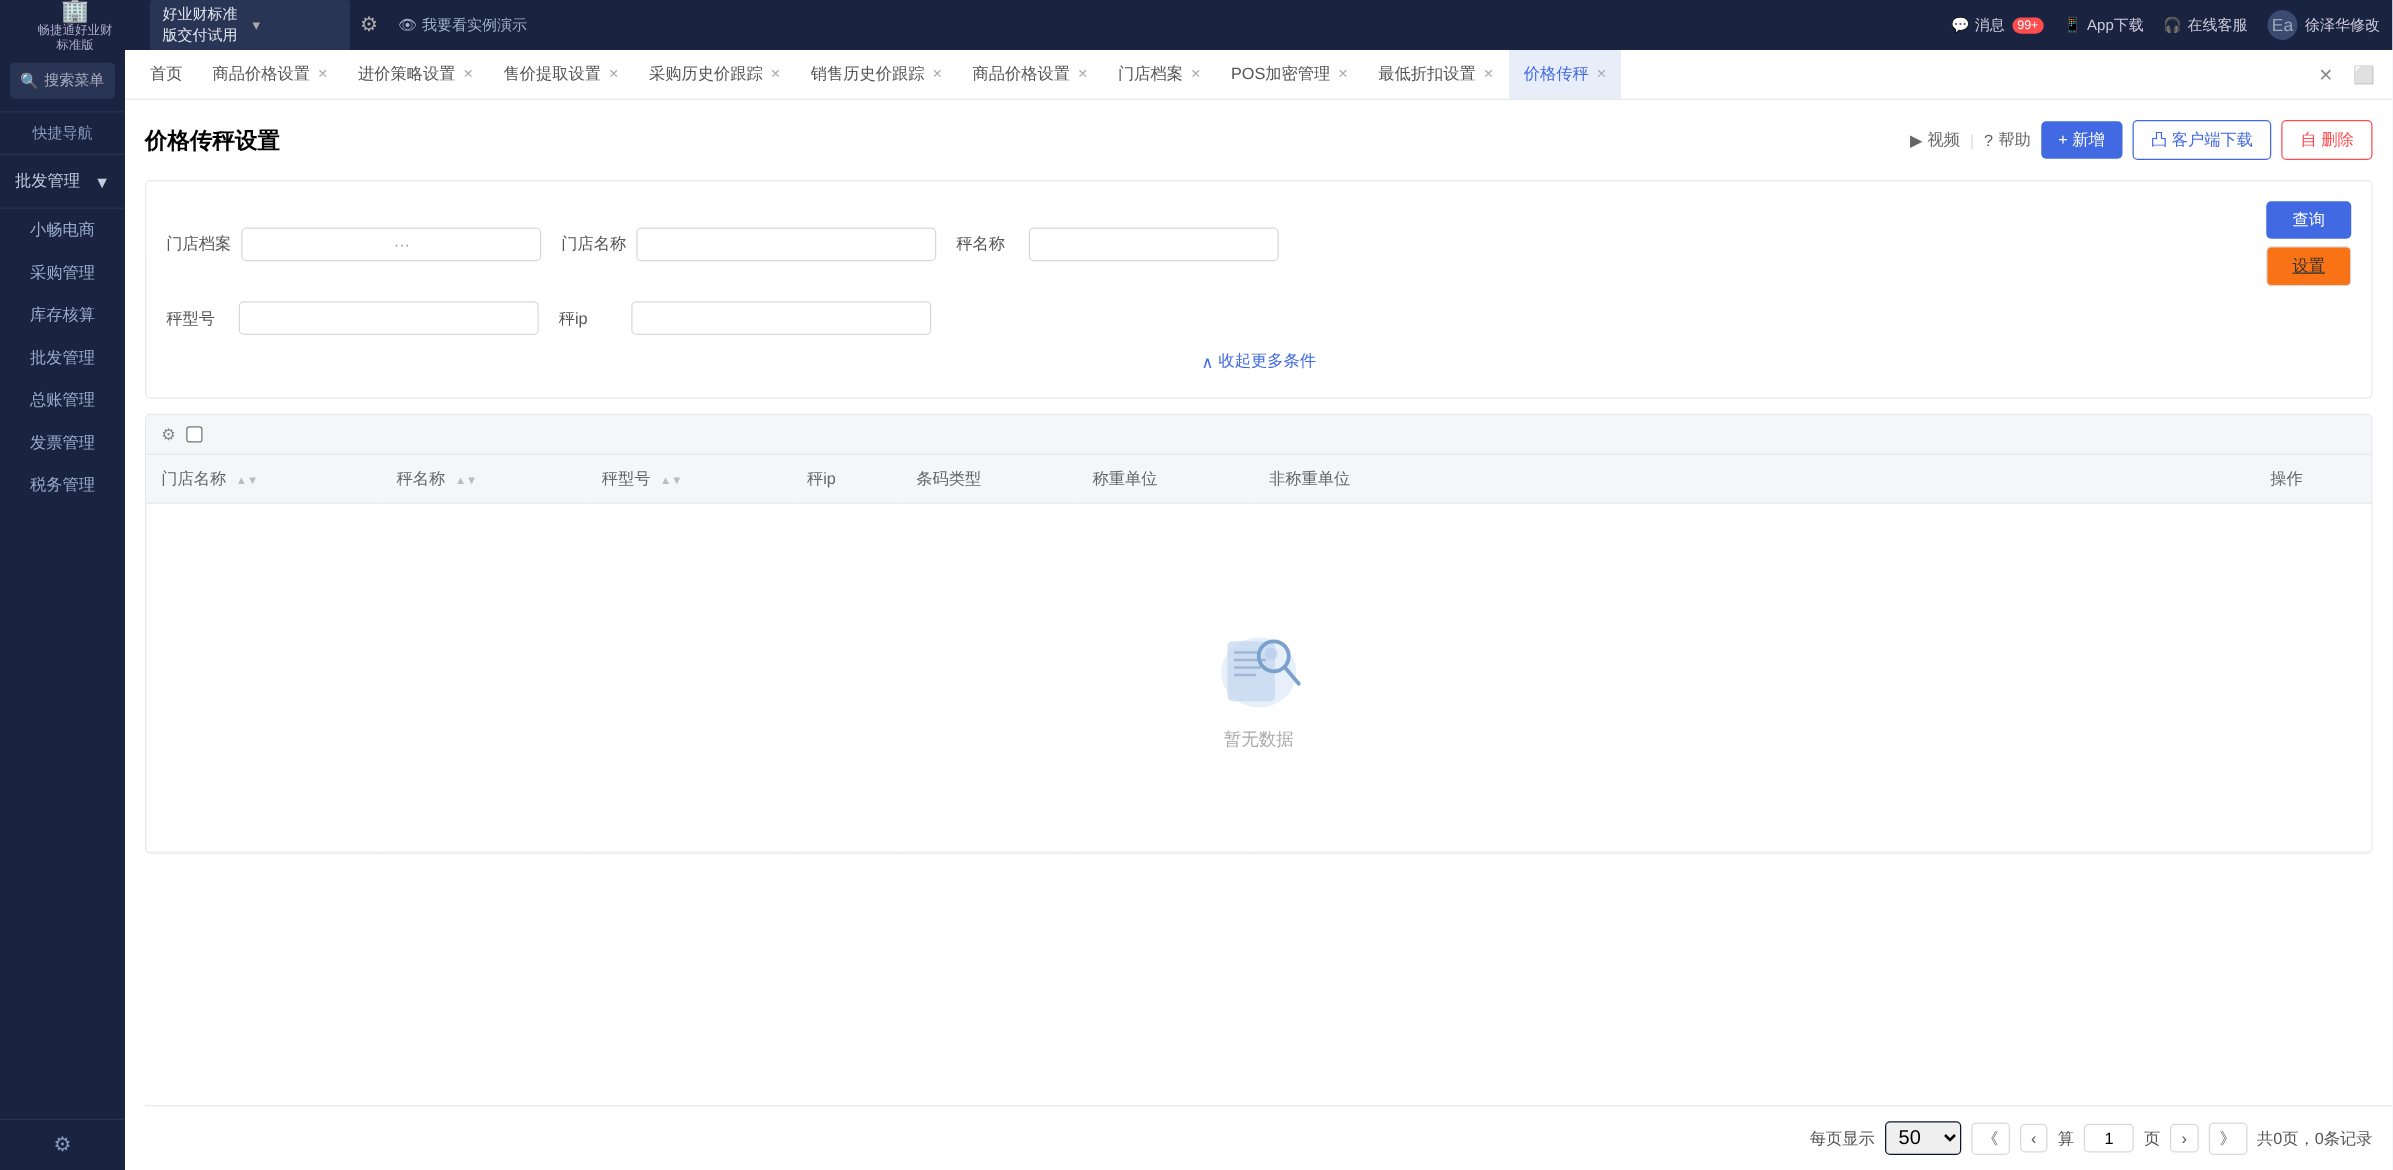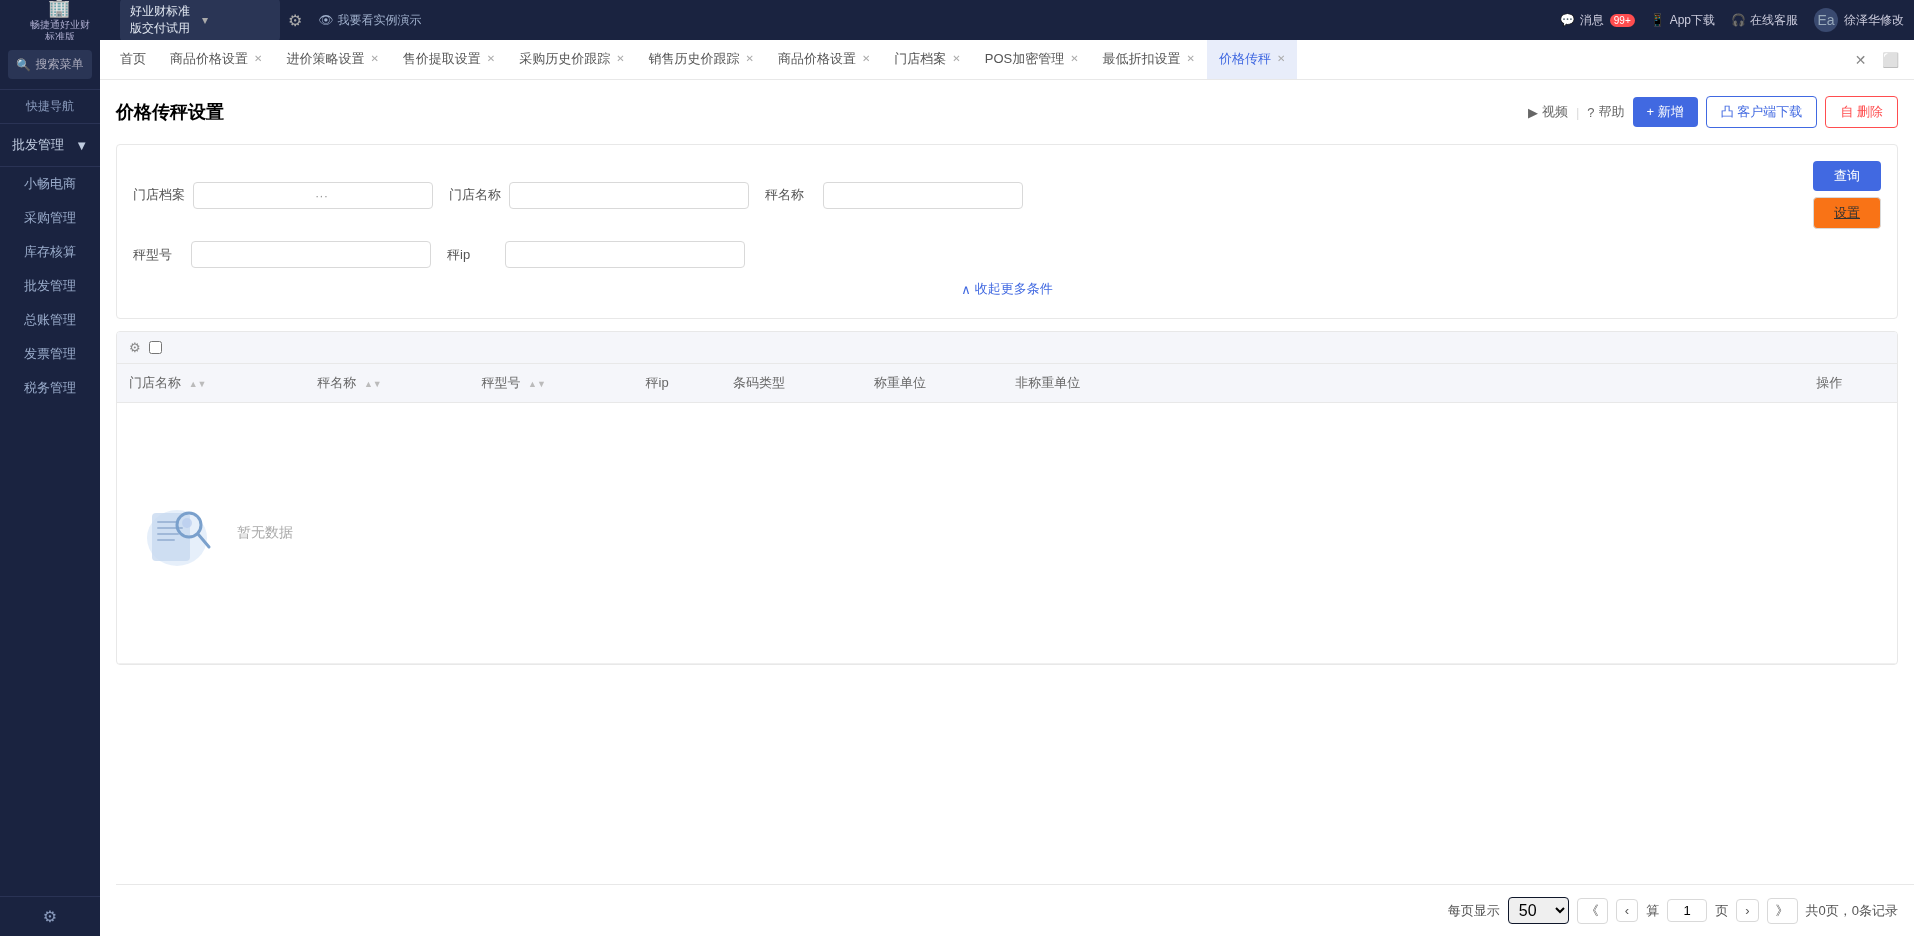--- a/index.html
+++ b/index.html
@@ -92,21 +92,21 @@
 
     
     .table-container { border: 1px solid #e8e8e8; border-radius: 4px; overflow: hidden; }
     .table { width: 100%; border-collapse: collapse; }
     .table th { background: #f5f6fa; color: #666; font-size: 13px; padding: 10px 12px; text-align: left; border-bottom: 1px solid #e8e8e8; font-weight: normal; white-space: nowrap; }
     .table td { padding: 10px 12px; border-bottom: 1px solid #f0f0f0; font-size: 13px; }
     .table-header-gear { padding: 8px 12px; background: #f5f6fa; border-bottom: 1px solid #e8e8e8; display: flex; align-items: center; gap: 8px; }
     .col-sort { display: inline-flex; flex-direction: column; margin-left: 4px; font-size: 9px; color: #bbb; }
 
     
-    .empty-state { display: flex; flex-direction: row; align-items: center; justify-content: flex-start; padding: 80px 0; }
+    .empty-state { display: flex; flex-direction: column; align-items: center; justify-content: flex-end; padding: 80px 0; }
     .empty-text { color: #aaa; font-size: 14px; }
 
     
     .pagination-bar { display: flex; align-items: center; justify-content: flex-end; padding: 12px 16px; border-top: 1px solid #e8e8e8; background: #fff; gap: 8px; margin-left: 16px; }
     .pagination-label { color: #555; font-size: 13px; }
     .pagination-select { border: 1px solid #0f172a; border-radius: 4px; padding: 3px 6px; font-size: 16px; }
     .pagination-btn { border: 1px solid #d9d9d9; border-radius: 4px; padding: 3px 8px; background: #fff; cursor: pointer; color: #555; font-size: 13px; }
     .pagination-btn:disabled { color: #ccc; cursor: not-allowed; }
     .pagination-input { border: 1px solid #d9d9d9; border-radius: 4px; padding: 3px 6px; width: 40px; text-align: center; font-size: 13px; }
     .pagination-total { color: #555; font-size: 13px; }

